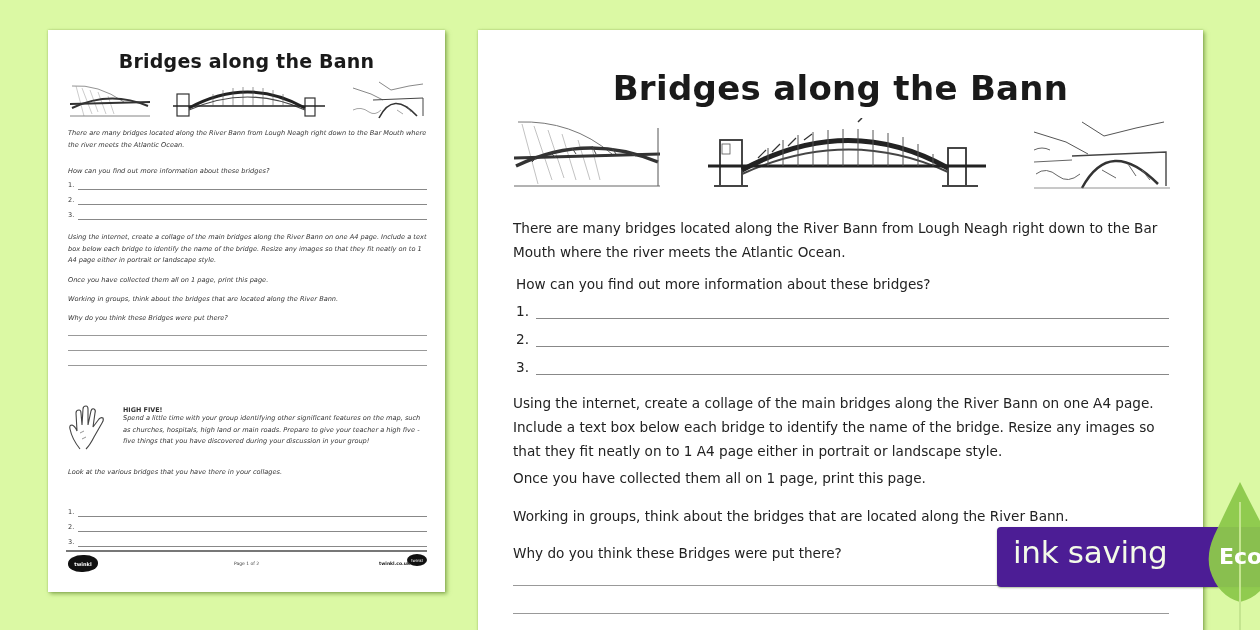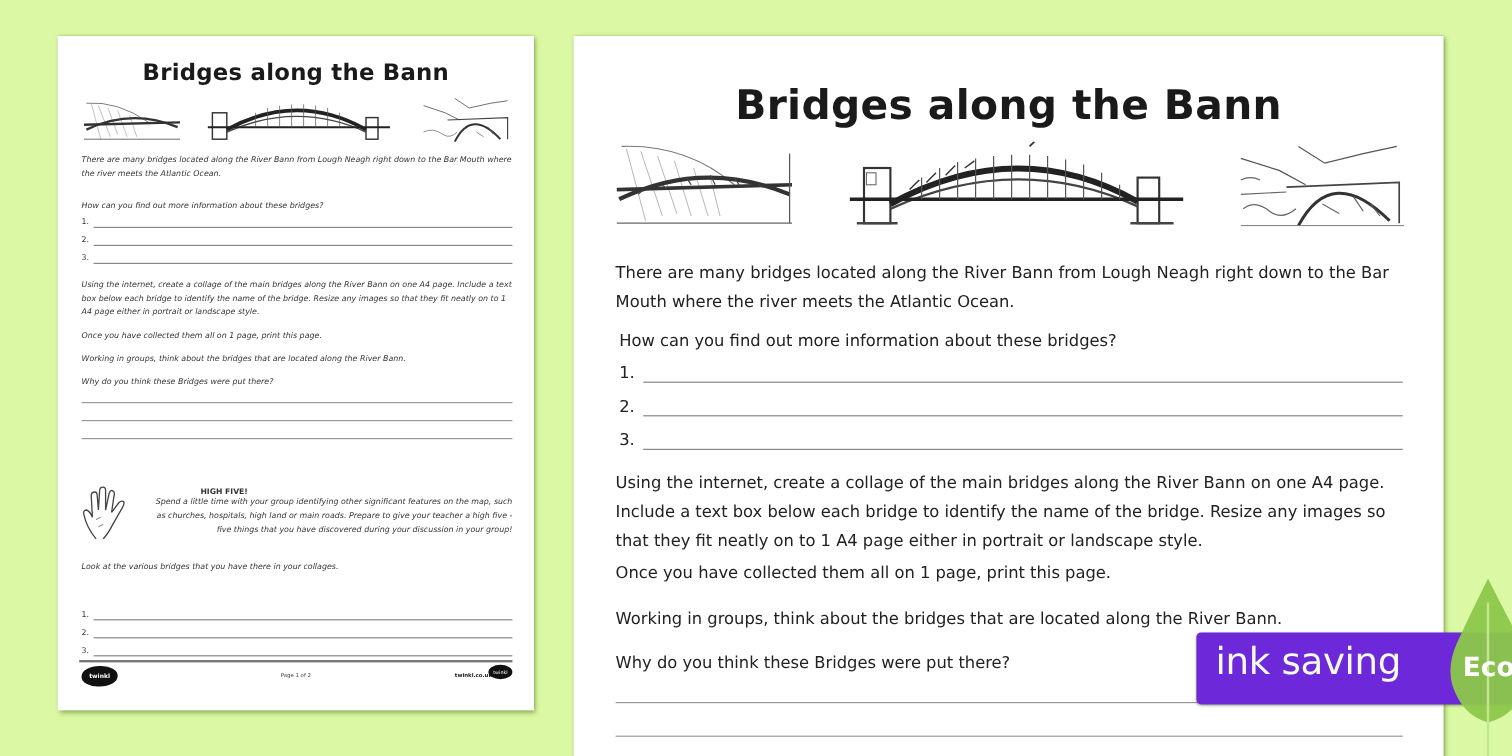--- a/index.html
+++ b/index.html
@@ -19,21 +19,21 @@
   #page-small { left: 48px; top: 30px; width: 397px; height: 562px; }
   #page-small .title {
     position: absolute; top: 20px; left: 0; right: 0;
     text-align: center; font-weight: bold; font-size: 19px; letter-spacing: 0.2px;
   }
   #page-small .bridges { position: absolute; top: 50px; left: 20px; right: 20px; height: 40px; }
   #page-small .p { position: absolute; left: 20px; right: 18px; font-size: 6.6px; line-height: 11.5px; font-style: italic; color: #333; }
   #page-small .ans { position: absolute; left: 20px; right: 18px; font-size: 6.5px; height: 10px; color: #333; }
   #page-small .ans .line { position: absolute; left: 10px; right: 0; bottom: 1px; border-bottom: 1px solid #888; }
   #page-small .blank { position: absolute; left: 20px; right: 18px; border-bottom: 1px solid #999; }
-  #page-small .hf-title { position: absolute; left: 75px; top: 376px; font-size: 6.4px; font-weight: bold; color: #333; margin-left: 44px; }
+  #page-small .hf-title { position: absolute; left: 75px; top: 376px; font-size: 6.4px; font-weight: bold; color: #333; }
   #page-small .footer-rule { position: absolute; left: 18px; right: 18px; top: 520px; border-bottom: 2px solid #777; }
   #page-small .twinkl-logo {
     position: absolute; left: 20px; top: 525px; width: 30px; height: 17px;
     background: #111; border-radius: 50% 45% 50% 45%; color: #fff; font-size: 5px;
     display: flex; align-items: center; justify-content: center; font-weight: bold;
   }
   #page-small .page-num { position: absolute; left: 0; right: 0; top: 531px; text-align: center; font-size: 4.5px; color: #444; }
   #page-small .site { position: absolute; right: 35px; top: 531px; font-size: 4.5px; font-weight: bold; color: #222; }
   #page-small .twinkl-logo-r {
     position: absolute; right: 18px; top: 524px; width: 20px; height: 12px;
@@ -53,21 +53,21 @@
   #page-large .ans { position: absolute; left: 38px; right: 34px; font-size: 13.6px; height: 20px; color: #222; }
   #page-large .ans .line { position: absolute; left: 20px; right: 0; bottom: 4px; border-bottom: 1.6px solid #888; }
   #page-large .blank { position: absolute; left: 35px; right: 34px; border-bottom: 1.6px solid #999; }
 
   .bridge-art { position: absolute; top: 0; height: 100%; }
   svg { display: block; }
 
   
   #eco-banner {
     position: absolute; left: 997px; top: 527px; width: 263px; height: 60px;
-    background: #6d28d9; border-radius: 4px 0 0 4px;
+    background: #4c1d95; border-radius: 4px 0 0 4px;
     box-shadow: 0 1px 2px rgba(50,90,10,0.4);
   }
   #eco-banner .label {
     position: absolute; left: 16px; top: 7px; font-size: 31px; color: #f3fbe8;
     font-family: "DejaVu Sans", sans-serif; letter-spacing: -0.3px;
   }
   #eco-drop { position: absolute; left: 1206px; top: 480px; width: 84px; height: 150px; }
   #eco-drop .eco-text {
     position: absolute; left: 13px; top: 64px; font-size: 22px; font-weight: bold; color: #ffffff;
     font-family: "DejaVu Sans", sans-serif;
@@ -125,21 +125,21 @@
   <div class="blank" style="top:320px;"></div>
   <div class="blank" style="top:335px;"></div>
 
   <div style="position:absolute;left:18px;top:373px;width:44px;height:48px;">
     <svg width="44" height="48" viewBox="0 0 44 48">
       <path d="M14 46 Q6 36 4 26 Q3 22 6 22 Q9 23 11 28 L10 10 Q10 7 13 7 Q15 7 15 10 L16 22 L17 6 Q17 3 20 3 Q22 3 22 6 L22 22 L25 8 Q26 5 28 6 Q30 7 29 10 L27 24 L33 16 Q35 14 37 15 Q38 17 36 20 L28 34 Q24 42 20 46" stroke="#444" fill="none" stroke-width="1.1"></path>
       <path d="M14 30 L18 28 M16 36 L20 34" stroke="#666" stroke-width="0.7"></path>
     </svg>
   </div>
   <div class="hf-title">HIGH FIVE!</div>
-  <div class="p" style="top:383px;left:75px;text-align:right;">Spend a little time with your group identifying other significant features on the map, such as churches, hospitals, high land or main roads. Prepare to give your teacher a high five - five things that you have discovered during your discussion in your group!</div>
+  <div class="p" style="top:383px;left:75px;">Spend a little time with your group identifying other significant features on the map, such as churches, hospitals, high land or main roads. Prepare to give your teacher a high five - five things that you have discovered during your discussion in your group!</div>
 
   <div class="p" style="top:437px;">Look at the various bridges that you have there in your collages.</div>
   <div class="ans" style="top:478px;"><span>1.</span><span class="line"></span></div>
   <div class="ans" style="top:493px;"><span>2.</span><span class="line"></span></div>
   <div class="ans" style="top:508px;"><span>3.</span><span class="line"></span></div>
 
   <div class="footer-rule"></div>
   <div class="twinkl-logo">twinkl</div>
   <div class="page-num">Page 1 of 2</div>
   <div class="site">twinkl.co.uk</div>

